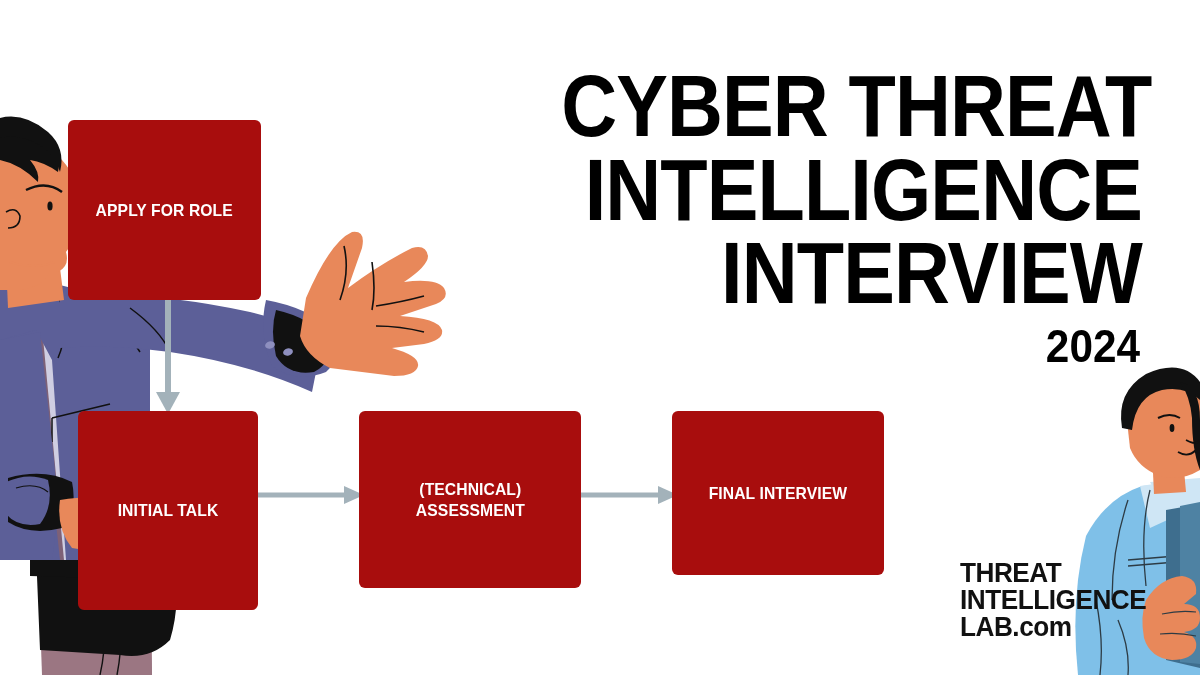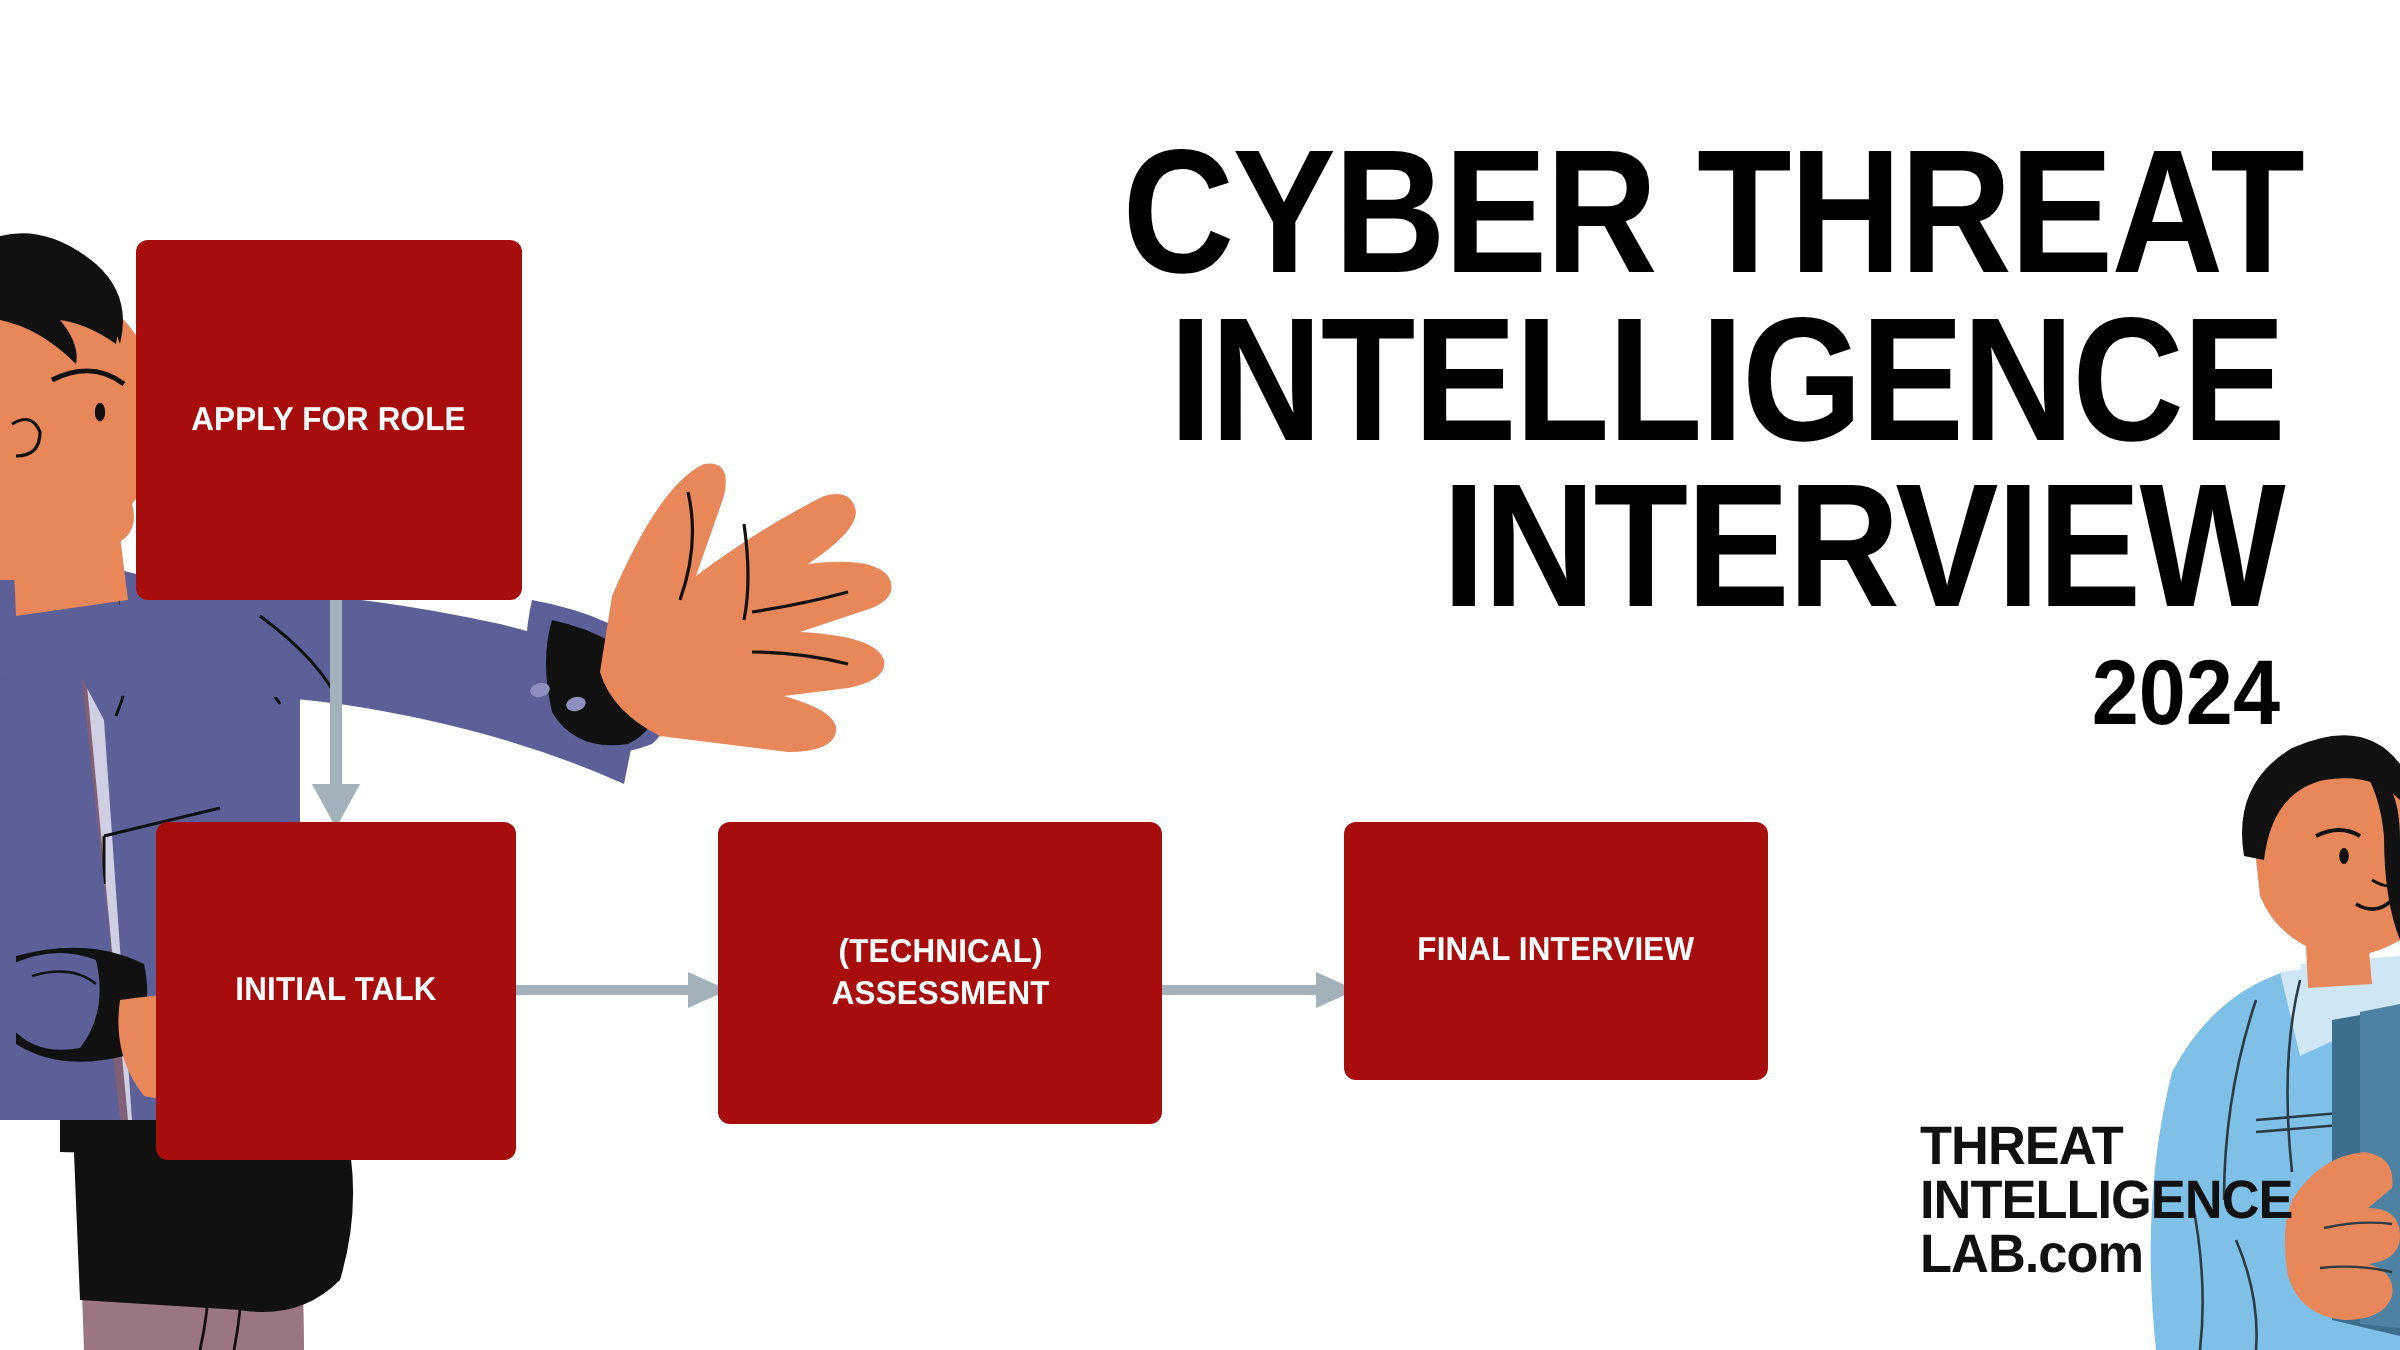--- a/index.html
+++ b/index.html
@@ -77,23 +77,23 @@
     font-family: "Liberation Sans", sans-serif;
     font-weight: 700;
     font-size: 16.5px;
     line-height: 1.22;
     letter-spacing: 0.1px;
     transform: scaleX(0.95);
     white-space: pre-line;
   }
 
   #box-apply  { left: 68px;  top: 120px; width: 193px; height: 180px; }
-  #box-initial{ left: 78px;  top: 411px; width: 180px; height: 169px; }
-  #box-assess { left: 359px; top: 411px; width: 222px; height: 151px; }
-  #box-final  { left: 672px; top: 411px; width: 212px; height: 129px; }
+  #box-initial{ left: 78px;  top: 411px; width: 180px; height: 199px; }
+  #box-assess { left: 359px; top: 411px; width: 222px; height: 177px; }
+  #box-final  { left: 672px; top: 411px; width: 212px; height: 164px; }
 
   
   .arrow-svg {
     position: absolute;
     z-index: 4;
   }
   #arrow-down  { left: 148px; top: 296px;  width: 40px;  height: 122px; }
   #arrow-1     { left: 254px; top: 482px;  width: 112px; height: 26px; }
   #arrow-2     { left: 576px; top: 482px;  width: 104px; height: 26px; }
 

